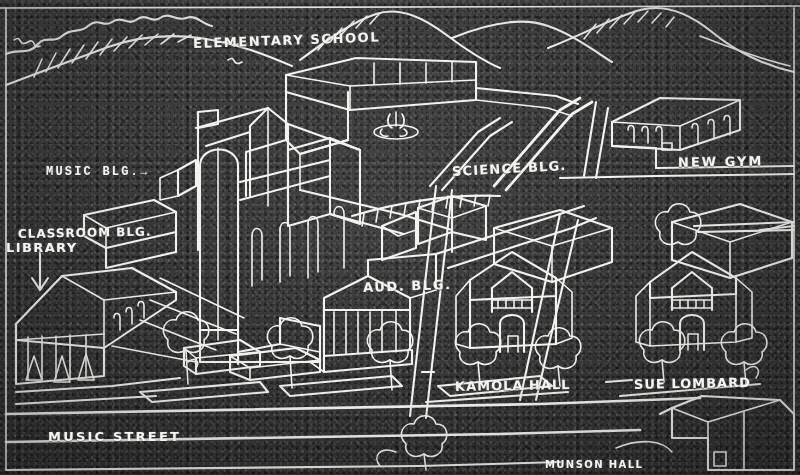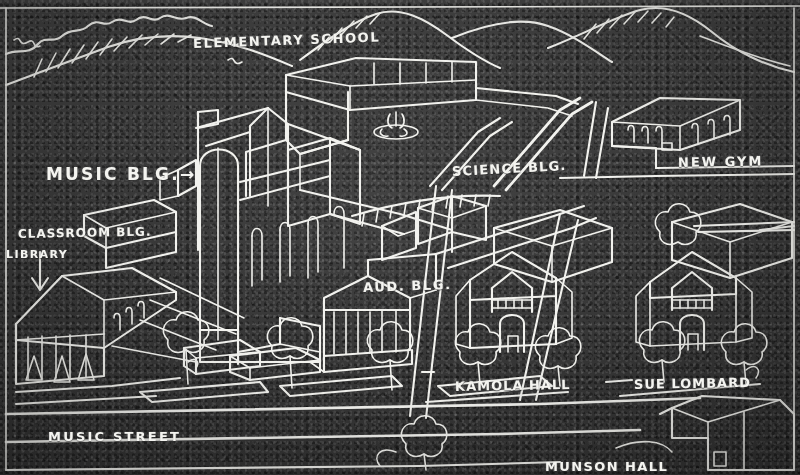--- a/index.html
+++ b/index.html
@@ -404,24 +404,24 @@
       <path class="ln thin" d="M476 195 L474 206"></path>
         <path class="ln thin" d="M490 195 L488 206"></path>
     </g>
 
   </svg>
 
   <div id="vign"></div>
 
   <div id="labels">
       <div class="lbl" style="left: 193px; top: 37px; font-size: 13px; letter-spacing: 1.6px; transform: rotate(-2deg);">ELEMENTARY SCHOOL</div>
-      <div class="lbl" style="left: 46px; top: 166px; font-size: 17px; letter-spacing: 2.2px; transform: rotate(0deg);">MUSIC BLG.→</div>
+      <div class="lbl" style="left: 46px; top: 166px; font-size: 12px; letter-spacing: 2.2px; transform: rotate(0deg); font-family: Liberation Mono, monospace;">MUSIC BLG.→</div>
       <div class="lbl" style="left: 452px; top: 165px; font-size: 13px; letter-spacing: 1.2px; transform: rotate(-3deg);">SCIENCE BLG.</div>
       <div class="lbl" style="left: 678px; top: 156px; font-size: 13px; letter-spacing: 2px; transform: rotate(-1deg);">NEW GYM</div>
       <div class="lbl" style="left: 18px; top: 228px; font-size: 12px; letter-spacing: 1px; transform: rotate(-1deg);">CLASSROOM BLG.</div>
-      <div class="lbl" style="left: 6px; top: 249px; font-size: 11px; letter-spacing: 1.4px; transform: rotate(0deg);">LIBRARY</div>
+      <div class="lbl" style="left: 6px; top: 241px; font-size: 13px; letter-spacing: 1.4px; transform: rotate(0deg);">LIBRARY</div>
       <div class="lbl" style="left: 363px; top: 281px; font-size: 13px; letter-spacing: 1.6px; transform: rotate(-2deg);">AUD. BLG.</div>
       <div class="lbl" style="left: 455px; top: 380px; font-size: 13px; letter-spacing: 1px; transform: rotate(-1deg);">KAMOLA HALL</div>
       <div class="lbl" style="left: 634px; top: 378px; font-size: 13px; letter-spacing: 1px; transform: rotate(-1deg);">SUE LOMBARD</div>
       <div class="lbl" style="left: 48px; top: 430px; font-size: 13px; letter-spacing: 2.2px; transform: rotate(0deg);">MUSIC STREET</div>
-      <div class="lbl" style="left: 545px; top: 460px; font-size: 13px; letter-spacing: 1.4px; transform: rotate(0deg);">MUNSON HALL</div>
+      <div class="lbl" style="left: 545px; top: 460px; font-size: 10px; letter-spacing: 1.4px; transform: rotate(0deg);">MUNSON HALL</div>
     </div>
 </div>
 
 </body></html>

